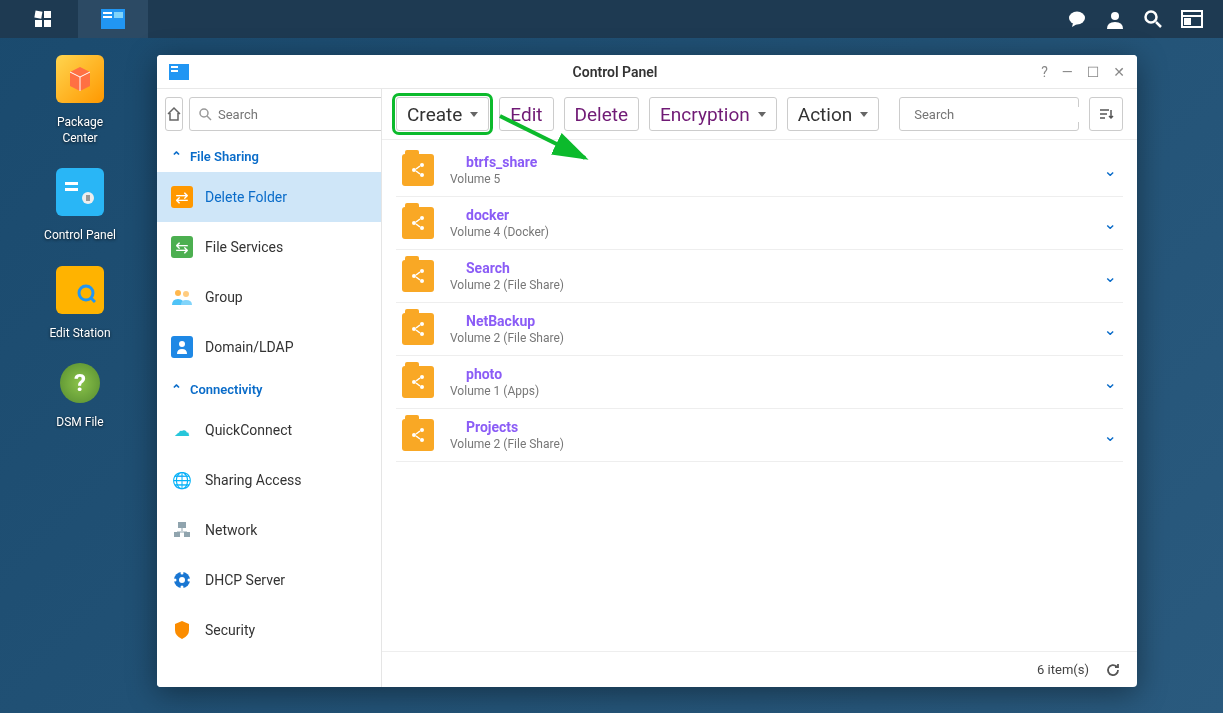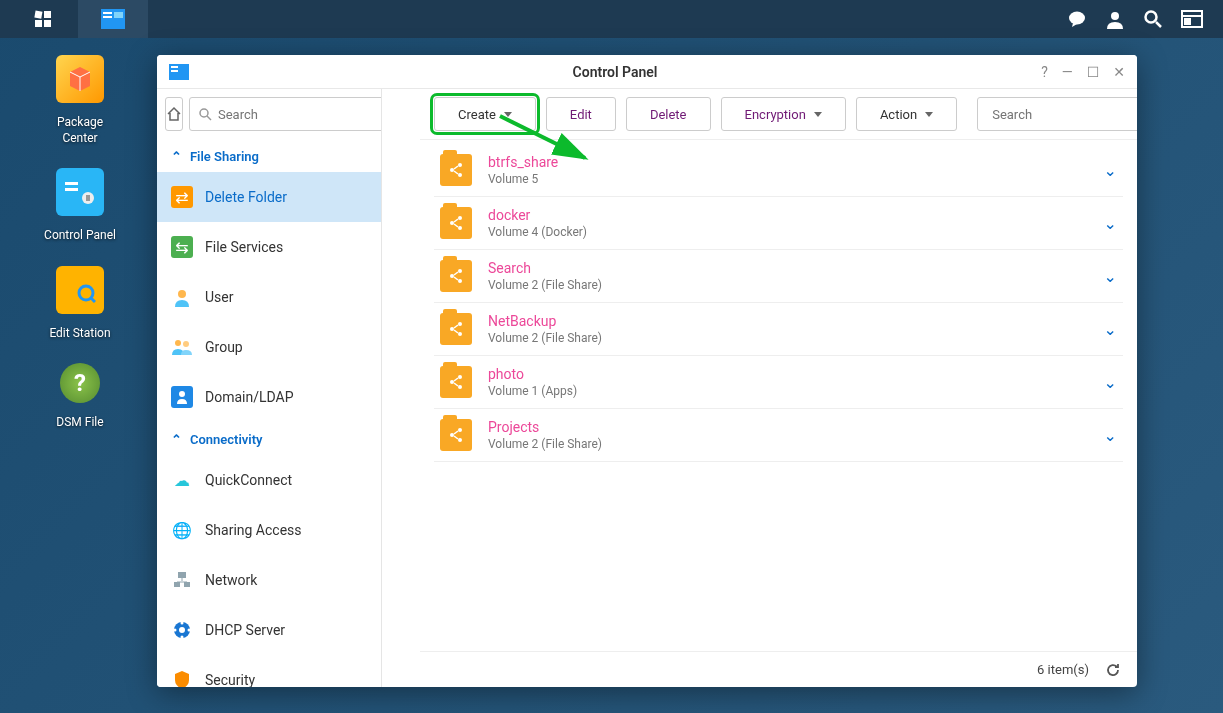--- a/index.html
+++ b/index.html
@@ -20,52 +20,52 @@
 .desktop-icon-label { color: #fff; font-size: 12px; text-align: center; text-shadow: 0 1px 3px rgba(0,0,0,0.7); white-space: pre-line; line-height: 1.3; }
 
 
 .window { position: absolute; top: 55px; left: 157px; width: 980px; height: 632px; background: #fff; border-radius: 4px; box-shadow: 0 6px 30px rgba(0,0,0,0.4); display: flex; flex-direction: column; overflow: hidden; }
 .window-titlebar { height: 34px; background: #fff; display: flex; align-items: center; justify-content: space-between; padding: 0 12px; border-bottom: 1px solid #e8e8e8; }
 .window-title-left { display:flex; align-items:center; gap:8px; }
 .window-title { flex: 1; text-align: center; font-size: 14px; font-weight: 600; color: #333; }
 .window-controls { display: flex; gap: 14px; color: #888; font-size: 14px; }
 .window-controls span { cursor: pointer; }
 
-.window-body { flex: 1; display: flex; overflow: hidden; gap: 38px; }
+.window-body { flex: 1; display: flex; overflow: hidden; }
 
 
 .sidebar { width: 225px; border-right: 1px solid #e5e5e5; overflow-y: auto; background: #fff; }
 .sidebar-search-row { display: flex; gap: 6px; padding: 8px; align-items: center; }
 .home-btn { width: 36px; height: 34px; border: 1px solid #ccc; border-radius: 3px; background: #fff; display: flex; align-items: center; justify-content: center; cursor: pointer; color:#666; }
 .sidebar-search { flex: 1; height: 34px; border: 1px solid #ccc; border-radius: 3px; display: flex; align-items: center; padding: 0 8px; gap: 6px; color:#888; }
 .sidebar-search input { border: none; outline: none; flex: 1; font-size: 13px; }
 
 .sidebar-section-header { display: flex; align-items: center; gap: 8px; padding: 10px 14px 8px 14px; color: #0a6cc9; font-weight: 600; font-size: 13px; cursor: pointer; }
 .sidebar-item { display: flex; align-items: center; gap: 12px; padding: 0 14px; height: 50px; cursor: pointer; font-size: 14px; color: #333; }
 .sidebar-item.selected { background: #cfe6f8; color: #0a6cc9; }
 .sidebar-icon { width: 22px; height: 22px; display: flex; align-items: center; justify-content: center; font-size: 16px; border-radius:3px; }
 
 
 .main { flex: 1; display: flex; flex-direction: column; overflow: hidden; }
 .toolbar { display: flex; align-items: center; gap: 10px; padding: 8px 14px; border-bottom: 1px solid #eee; }
-.btn { height: 34px; padding: 0 23px; border: 1px solid #ccc; border-radius: 3px; background: #fff; font-size: 13px; color: #333; cursor: pointer; display: flex; align-items: center; gap: 6px; }
+.btn { height: 34px; padding: 0 10px; border: 1px solid #ccc; border-radius: 3px; background: #fff; font-size: 19px; color: #333; cursor: pointer; display: flex; align-items: center; gap: 6px; }
 .btn.disabled { color: #701a75; cursor: default; }
 .btn.highlighted { outline: 3px solid #0cba2c; outline-offset: 1px; }
 .caret { display:inline-block; width:0; height:0; border-left:4px solid transparent; border-right:4px solid transparent; border-top:5px solid #666; margin-left:2px;}
 .toolbar-spacer { flex: 1; }
 .search-main { width: 180px; height: 34px; border: 1px solid #ccc; border-radius: 3px; display: flex; align-items: center; padding: 0 8px; gap: 6px; color:#888; }
 .search-main input { border: none; outline: none; flex: 1; font-size: 13px; }
 .sort-btn { width: 34px; height: 34px; border: 1px solid #ccc; border-radius: 3px; background: #fff; display: flex; align-items: center; justify-content: center; cursor: pointer; color:#555; }
 
 .folder-list { flex: 1; overflow-y: auto; padding: 4px 14px 0 14px; }
 .folder-row { display: flex; align-items: center; gap: 16px; padding: 10px 6px; border-bottom: 1px solid #eee; cursor: pointer; }
 .folder-icon-box { width: 32px; height: 32px; background: #f9a825; border-radius: 3px; display: flex; align-items: center; justify-content: center; color: #fff; font-size:14px; position:relative; }
 .folder-icon-box::before { content:""; position:absolute; top:-4px; left:3px; width:14px; height:5px; background:#f9a825; border-radius:2px 2px 0 0; }
 .folder-info { flex: 1; }
-.folder-name { font-weight: 400; font-size: 14px; color: #ec4899; }
+.folder-name { font-weight: 700; font-size: 14px; color: #8b5cf6; margin-left: 16px; }
 .folder-sub { font-size: 12px; color: #777; margin-top: 2px; }
 .chevron { color: #0a6cc9; font-size: 16px; }
 
 .statusbar { height: 36px; display: flex; align-items: center; justify-content: flex-end; padding: 0 16px; gap: 16px; border-top: 1px solid #eee; font-size: 13px; color: #444; }
 .refresh { cursor: pointer; color: #555; font-size: 16px; }
 
 
 .annotation-arrow { position:absolute; top:108px; left:490px; pointer-events:none; }
 
 svg { display:block; }
@@ -200,29 +200,20 @@
         <span>⌃</span>
         <span>File Sharing</span>
       </div>
       <div class="sidebar-item selected">
         <span class="sidebar-icon" style="background:#ff9800;color:#fff;">⇄</span>
         <span>Delete Folder</span>
       </div>
       <div class="sidebar-item">
         <span class="sidebar-icon" style="background:#4caf50;color:#fff;">⇆</span>
         <span>File Services</span>
-      </div>
-      <div class="sidebar-item">
-        <span class="sidebar-icon">
-            <svg width="20" height="20" viewBox="0 0 20 20">
-              <circle cx="10" cy="7" r="4" fill="#ffb74d"></circle>
-              <path d="M3 20 Q3 13 10 13 Q17 13 17 20 Z" fill="#4fc3f7"></path>
-            </svg>
-          </span>
-        <span>User</span>
       </div>
       <div class="sidebar-item">
         <span class="sidebar-icon">
             <svg width="22" height="20" viewBox="0 0 22 20">
               <circle cx="7" cy="6" r="3" fill="#ffb74d"></circle>
               <circle cx="15" cy="7" r="3" fill="#ffcc80"></circle>
               <path d="M1 18 Q1 12 7 12 Q13 12 13 18 Z" fill="#4fc3f7"></path>
               <path d="M10 18 Q10 13 15 13 Q21 13 21 18 Z" fill="#81d4fa"></path>
             </svg>
           </span>

